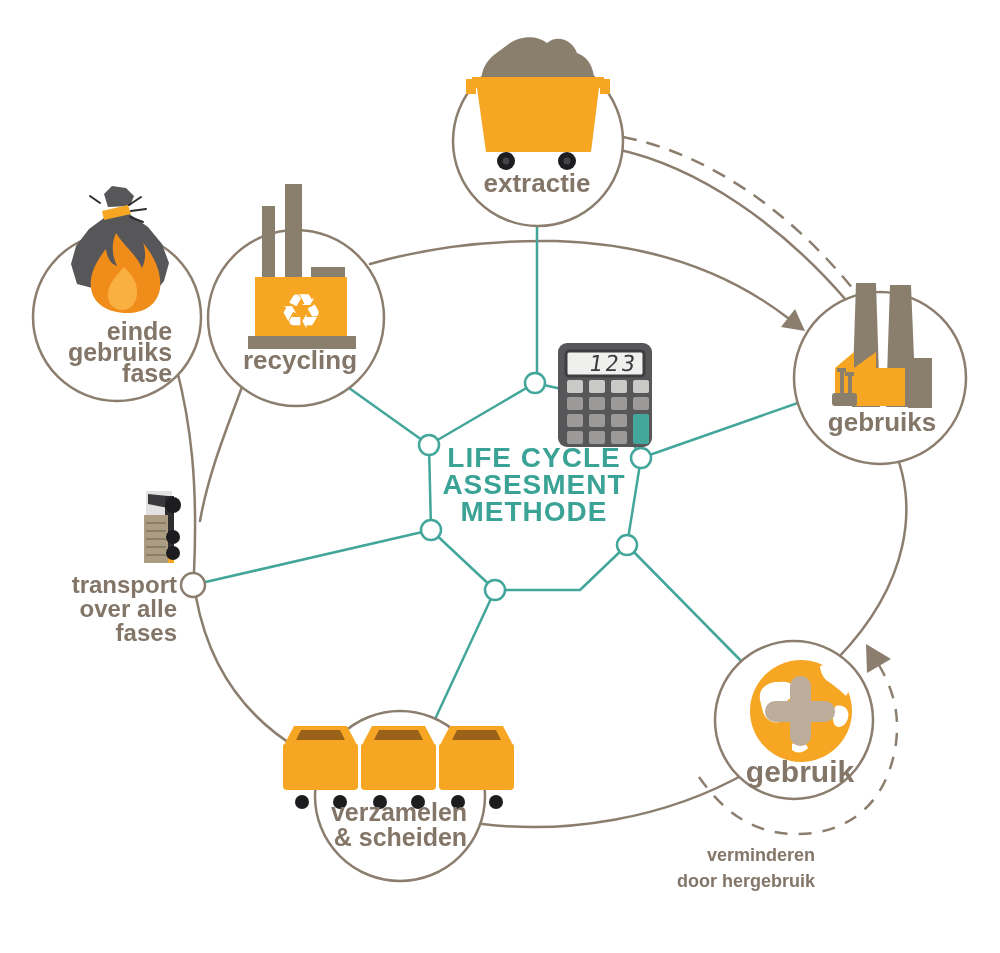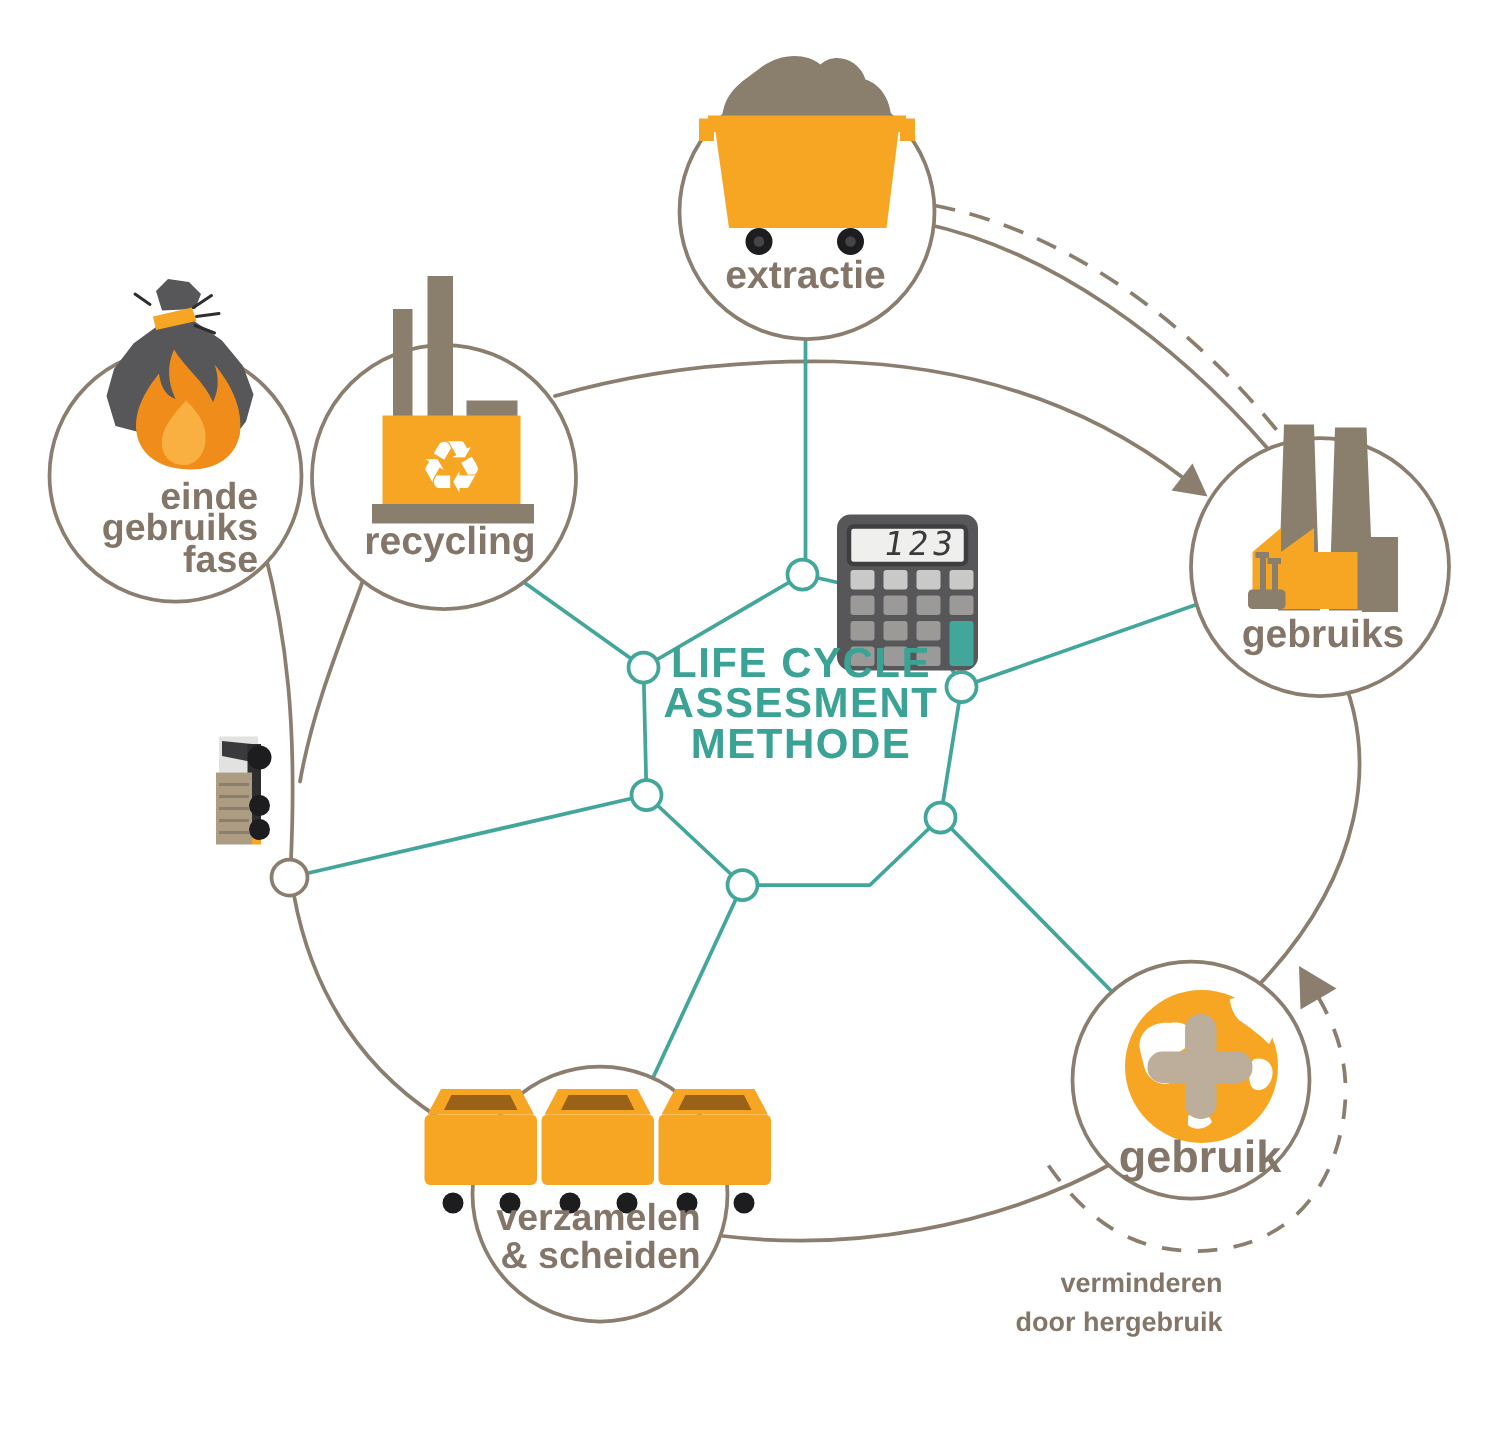--- a/index.html
+++ b/index.html
@@ -199,38 +199,41 @@
     <rect x="567" y="414" width="16" height="13" rx="2" class="f-btn2"></rect>
     <rect x="589" y="414" width="16" height="13" rx="2" class="f-btn2"></rect>
     <rect x="611" y="414" width="16" height="13" rx="2" class="f-btn2"></rect>
     <rect x="567" y="431" width="16" height="13" rx="2" class="f-btn2"></rect>
     <rect x="589" y="431" width="16" height="13" rx="2" class="f-btn2"></rect>
     <rect x="611" y="431" width="16" height="13" rx="2" class="f-btn2"></rect>
     <rect x="633" y="414" width="16" height="30" rx="2" class="f-teal"></rect>
   </g>
 </svg>
 
-<div id="title" style="left:534px;top:428px">LIFE CYCLE
+<div id="title" style="left:534px;top:444px">LIFE CYCLE
 ASSESMENT
 METHODE</div>
 
 <div id="calc-display">123</div>
 
 <div class="lbl" style="left:537px;top:170px;font-size:26px">extractie</div>
 
 <div class="lbl" style="left:300px;top:347px;font-size:26px">recycling</div>
 
 <div class="lbl" style="left:882px;top:409px;font-size:26px">gebruiks</div>
 
 <div class="lbl" style="left:800px;top:756px;font-size:30px">gebruik</div>
 
 <div class="lbl" style="left:120px;top:321px;font-size:25px;line-height:21px">einde
 gebruiks
 fase</div>
 
 <div class="lbl" style="left:399px;top:800px;font-size:25px;line-height:25px">verzamelen
 &amp; scheiden</div>
 
+<div class="lbl right" style="right:823px;top:573px;font-size:24px;line-height:24px">transport
+over alle
+fases</div>
 
 <div class="lbl" style="left:746px;top:842px;font-size:18px;line-height:26px">verminderen
 door hergebruik</div>
 
 </div>
 
 </body></html>

